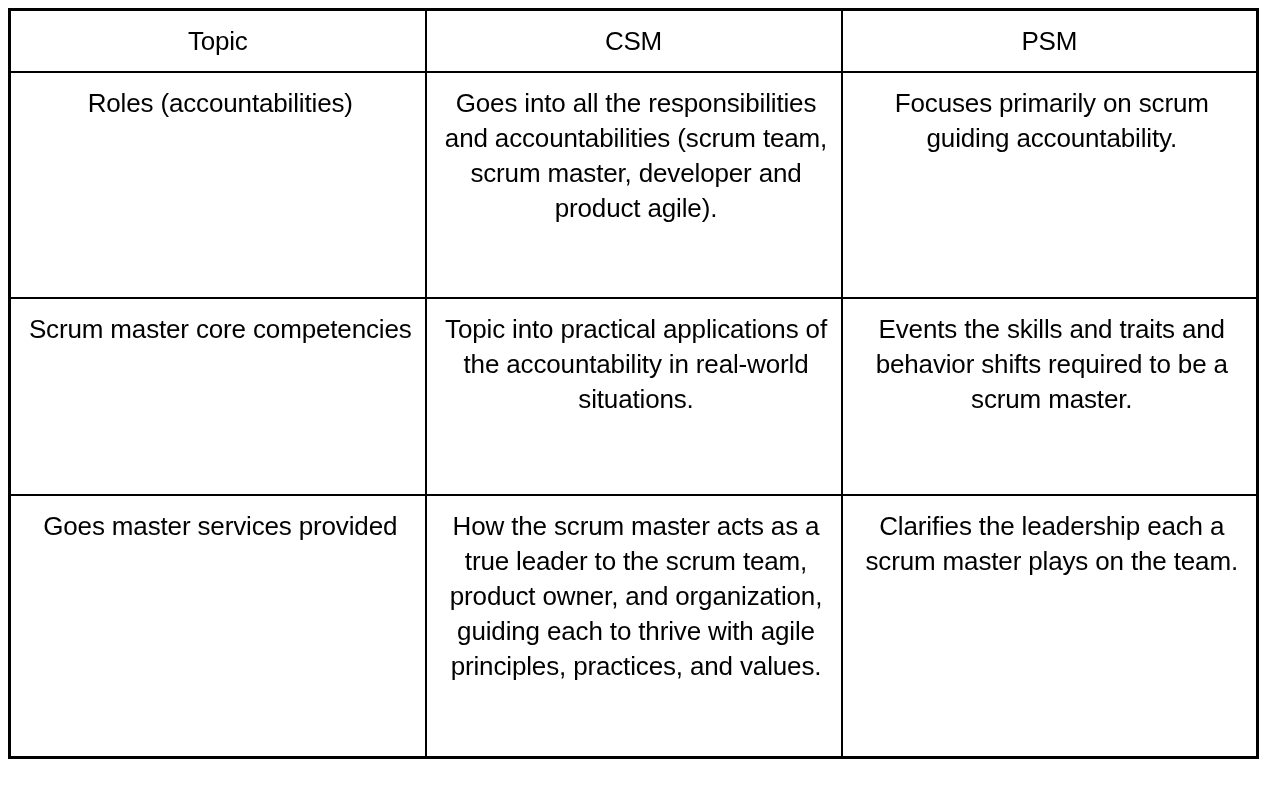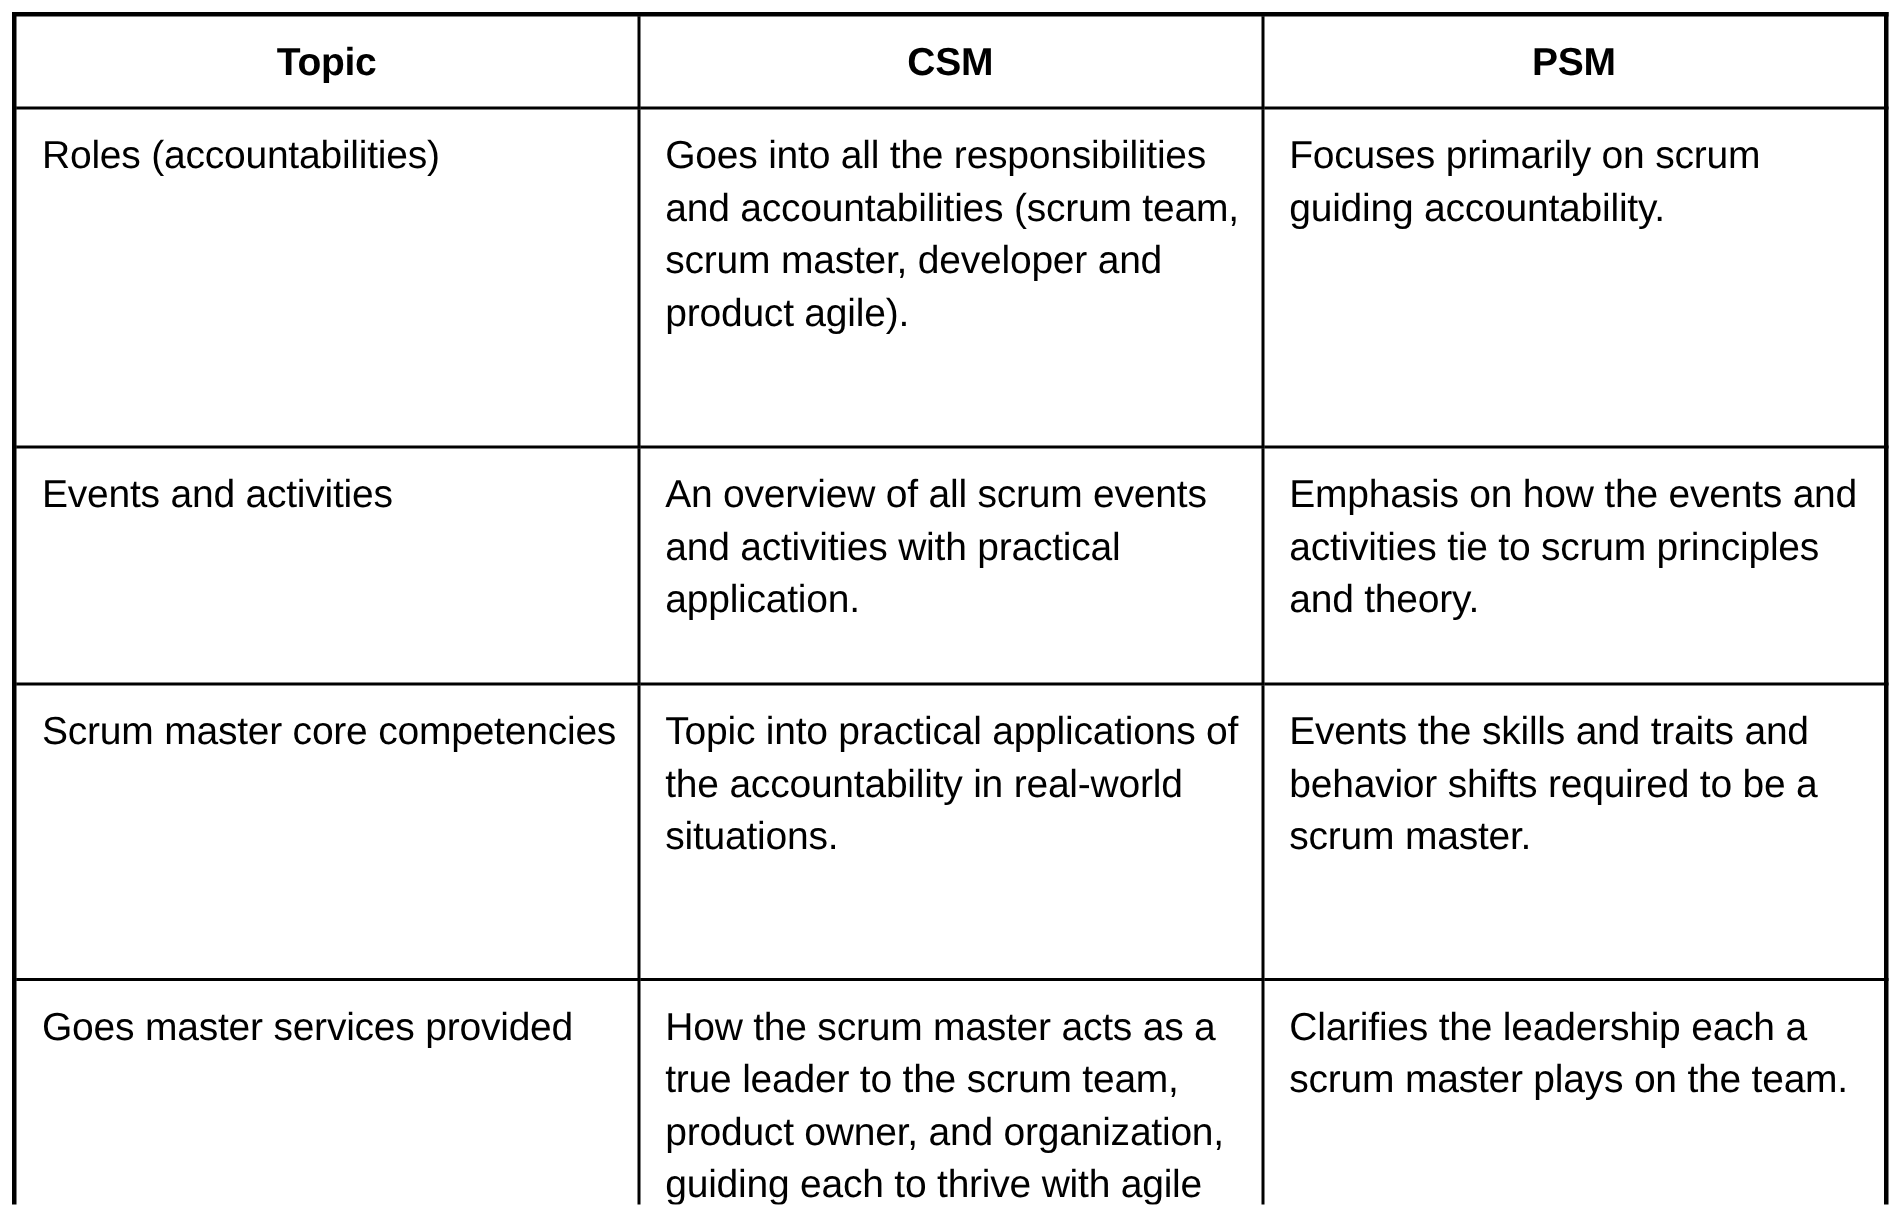--- a/index.html
+++ b/index.html
@@ -47,37 +47,38 @@
     vertical-align: top;
     background: #ffffff;
   }
 
   
   .comparison-table thead th {
     height: 60px;
     padding: 0 10px;
     vertical-align: middle;
     font-size: 26px;
-    font-weight: bold;
+    font-weight: normal;
     line-height: 30px;
     letter-spacing: -0.2px;
   }
 
   
   .comparison-table tbody td {
     font-size: 26px;
     font-weight: normal;
     line-height: 35px;
     letter-spacing: -0.15px;
     padding: 13px 12px 14px 17px;
   }
 
   .cell-text {
     display: block;
     white-space: pre-line;
+    text-align: center;
   }
 
   
   tr[data-row="0"] td { height: 197px; }
   tr[data-row="1"] td { height: 129px; }
   tr[data-row="2"] td { height: 168px; }
   tr[data-row="3"] td { height: 233px; }
 </style>
 </head>
 <body>
@@ -105,31 +106,20 @@
           <span class="cell-text">Roles (accountabilities)</span>
         </td>
         <td>
           <span class="cell-text">Goes into all the responsibilities and accountabilities (scrum team, scrum master, developer and product agile).</span>
         </td>
         <td>
           <span class="cell-text">Focuses primarily on scrum guiding accountability.</span>
         </td>
       </tr>
 
-      <tr data-row="1">
-        <td>
-          <span class="cell-text">Events and activities</span>
-        </td>
-        <td>
-          <span class="cell-text">An overview of all scrum events and activities with practical application.</span>
-        </td>
-        <td>
-          <span class="cell-text">Emphasis on how the events and activities tie to scrum principles and theory.</span>
-        </td>
-      </tr>
 
       <tr data-row="2">
         <td>
           <span class="cell-text">Scrum master core competencies</span>
         </td>
         <td>
           <span class="cell-text">Topic into practical applications of the accountability in real-world situations.</span>
         </td>
         <td>
           <span class="cell-text">Events the skills and traits and behavior shifts required to be a scrum master.</span>

